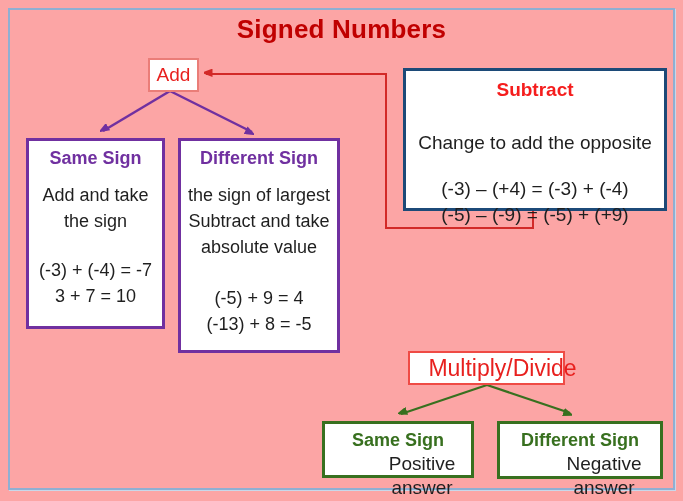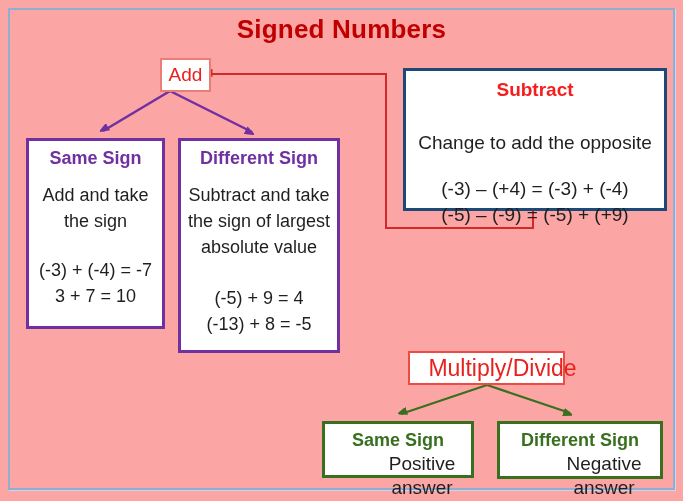--- a/index.html
+++ b/index.html
@@ -29,21 +29,21 @@
     color: #c00000;
     letter-spacing: 0.2px;
   }
   .box {
     position: absolute;
     box-sizing: border-box;
     background: #ffffff;
     text-align: center;
   }
   .add-box {
-    left: 160px; top: 58px;
+    left: 148px; top: 58px;
     width: 51px; height: 34px;
     border: 2px solid #ea7d78;
     color: #e8201e;
     font-size: 19px;
     display: flex; align-items: center; justify-content: center;
   }
   .subtract-box {
     left: 403px; top: 68px;
     width: 264px; height: 143px;
     border: 3px solid #1c4a78;
@@ -147,22 +147,22 @@
     </div>
     <div class="eq-lines-1">
       <div>(-3) + (-4) = -7</div>
       <div>3 + 7 = 10</div>
     </div>
   </div>
 
   <div class="box diffsign-box">
     <div class="purple-title">Different Sign</div>
     <div class="rule-lines">
+      <div>the sign of largest</div>
       <div>Subtract and take</div>
-      <div>the sign of largest</div>
       <div>absolute value</div>
     </div>
     <div class="eq-lines-2">
       <div>(-5) + 9 = 4</div>
       <div>(-13) + 8 = -5</div>
     </div>
   </div>
 
   <div class="box md-box">
     <span>Multiply/Divide</span>

